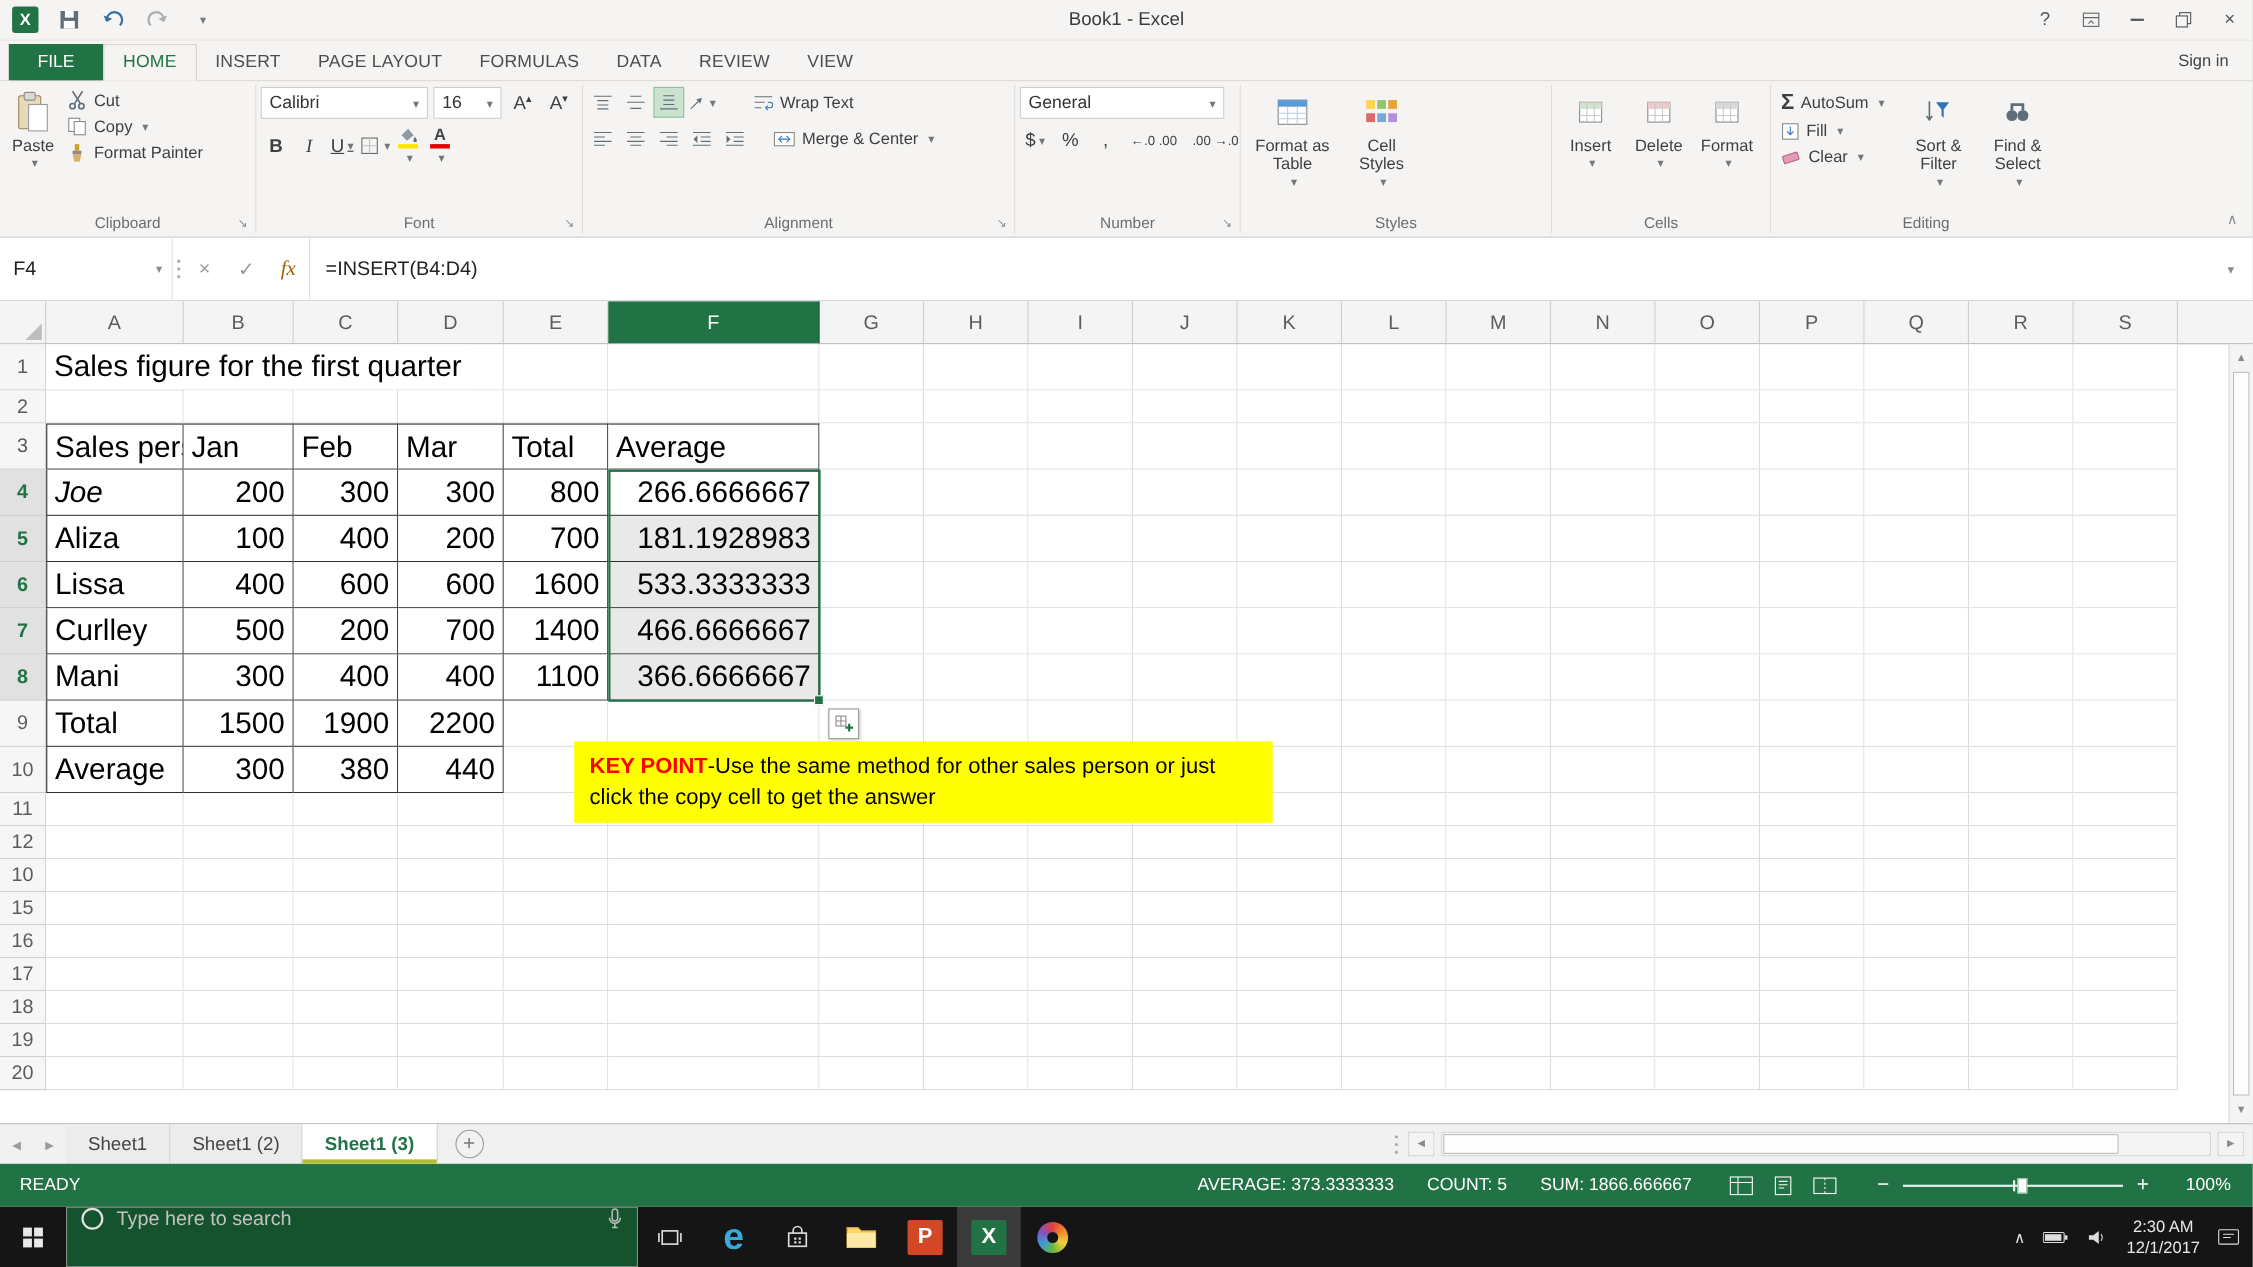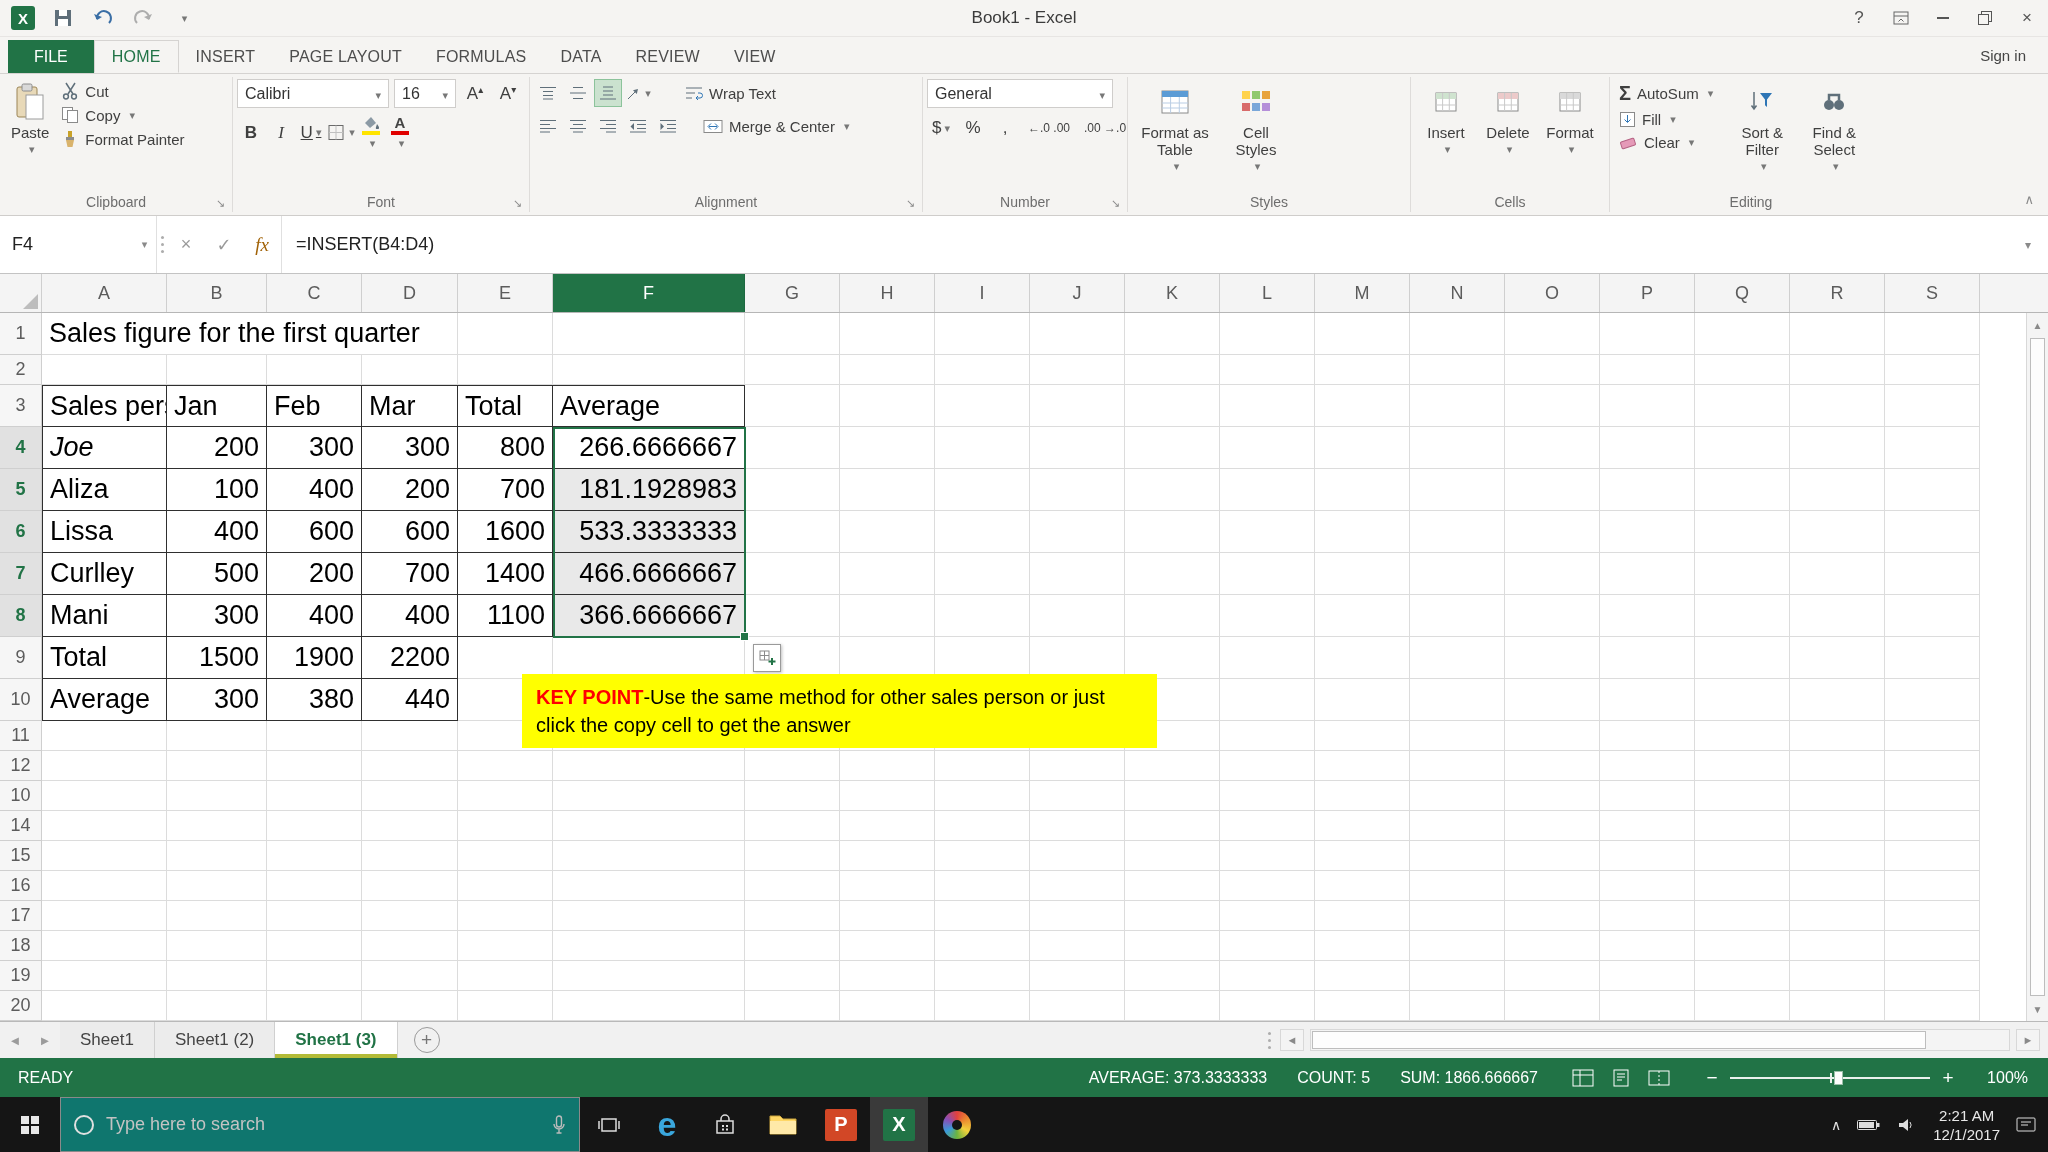--- a/index.html
+++ b/index.html
@@ -123,21 +123,21 @@
   .ztrack .zline{position:absolute;left:0;right:0;top:8px;height:2px;background:#e9f1ec}
   .ztrack .znotch{position:absolute;left:50%;top:4px;width:2px;height:10px;background:#e9f1ec}
   .ztrack .zthumb{position:absolute;left:52%;top:2px;width:9px;height:14px;background:#fdfdfd;border:1px solid #9bbfa9}
   .zlevel{min-width:48px;text-align:right;padding-right:6px}
 
   
   .taskbar{height:55px;background:#151515;display:flex;align-items:stretch;color:#e8e8e8}
   .tstart{width:60px;display:flex;align-items:center;justify-content:center}
   .winlogo{display:grid;grid-template-columns:8px 8px;grid-template-rows:8px 8px;gap:2px}
   .winlogo i{background:#e8e8e8}
-  .tsearch{width:520px;background:#0f766e;border:1px solid #8a8a8a;display:flex;align-items:center;gap:12px;padding:0 13px}
+  .tsearch{width:520px;background:#14532d;border:1px solid #8a8a8a;display:flex;align-items:flex-start;gap:12px;padding:0 13px}
   .cortana{width:20px;height:20px;border:2px solid #e0e0e0;border-radius:50%}
   .tsearch .stext{color:#c3c3c3;font-size:18px;flex:1}
   .tapp{width:58px;display:flex;align-items:center;justify-content:center}
   .tapp.active{background:rgba(255,255,255,.16)}
   .edgee::before{content:"e";color:#3aa7dd;font-size:34px;font-weight:bold}
   .tile{width:32px;height:32px;border-radius:2px;color:#fff;font-weight:bold;font-size:20px;display:flex;align-items:center;justify-content:center}
   .tile.ppt{background:#d24726}.tile.ppt::before{content:"P"}
   .tile.xl{background:var(--excel-green)}.tile.xl::before{content:"X"}
   .paintwheel{width:28px;height:28px;border-radius:50%;background:conic-gradient(#e2413e,#eb8c2f,#f2d13c,#6cb43f,#3a9ad9,#8a4fb5,#e2413e);position:relative}
   .paintwheel::after{content:"";position:absolute;left:9px;top:9px;width:10px;height:10px;border-radius:50%;background:#151515}
@@ -843,42 +843,20 @@
             <div class="cell" style="width: 95px;"></div>
             <div class="cell" style="width: 95px;"></div>
             <div class="cell" style="width: 95px;"></div>
             <div class="cell" style="width: 95px;"></div>
             <div class="cell" style="width: 95px;"></div>
             <div class="cell" style="width: 95px;"></div>
             <div class="cell" style="width: 95px;"></div>
             <div class="cell" style="width: 95px;"></div>
           </div>
           <div class="grow" style="height: 30px;">
-            <div class="rowhdr">14</div>
-            <div class="cell" style="width: 125px;"></div>
-            <div class="cell" style="width: 100px;"></div>
-            <div class="cell" style="width: 95px;"></div>
-            <div class="cell" style="width: 96px;"></div>
-            <div class="cell" style="width: 95px;"></div>
-            <div class="cell" style="width: 192px;"></div>
-            <div class="cell" style="width: 95px;"></div>
-            <div class="cell" style="width: 95px;"></div>
-            <div class="cell" style="width: 95px;"></div>
-            <div class="cell" style="width: 95px;"></div>
-            <div class="cell" style="width: 95px;"></div>
-            <div class="cell" style="width: 95px;"></div>
-            <div class="cell" style="width: 95px;"></div>
-            <div class="cell" style="width: 95px;"></div>
-            <div class="cell" style="width: 95px;"></div>
-            <div class="cell" style="width: 95px;"></div>
-            <div class="cell" style="width: 95px;"></div>
-            <div class="cell" style="width: 95px;"></div>
-            <div class="cell" style="width: 95px;"></div>
-          </div>
-          <div class="grow" style="height: 30px;">
             <div class="rowhdr">15</div>
             <div class="cell" style="width: 125px;"></div>
             <div class="cell" style="width: 100px;"></div>
             <div class="cell" style="width: 95px;"></div>
             <div class="cell" style="width: 96px;"></div>
             <div class="cell" style="width: 95px;"></div>
             <div class="cell" style="width: 192px;"></div>
             <div class="cell" style="width: 95px;"></div>
             <div class="cell" style="width: 95px;"></div>
             <div class="cell" style="width: 95px;"></div>
@@ -1136,21 +1114,21 @@
       <svg width="24" height="12">
           <rect x="0.5" y="1.5" width="19" height="9" rx="1" fill="none" stroke="#ddd"></rect>
           <rect x="20" y="4" width="2.5" height="4" fill="#ddd"></rect>
           <rect x="2" y="3" width="15" height="6" fill="#ddd"></rect>
         </svg>
       <svg width="20" height="16">
           <path d="M2 6v4h4l5 4V2L6 6z" fill="#ddd"></path>
           <path d="M13 5a5 5 0 0 1 0 6" stroke="#ddd" fill="none"></path>
         </svg>
       <div class="clock">
-        <span>2:21 AM</span>
+        <span>2:30 AM</span>
         <span>12/1/2017</span>
       </div>
       <svg width="20" height="18">
           <rect x="1" y="2" width="18" height="13" rx="1" fill="none" stroke="#ddd"></rect>
           <path d="M5 6h10M5 9h7" stroke="#ddd"></path>
         </svg>
     </div>
   </div>
 
 </div>

